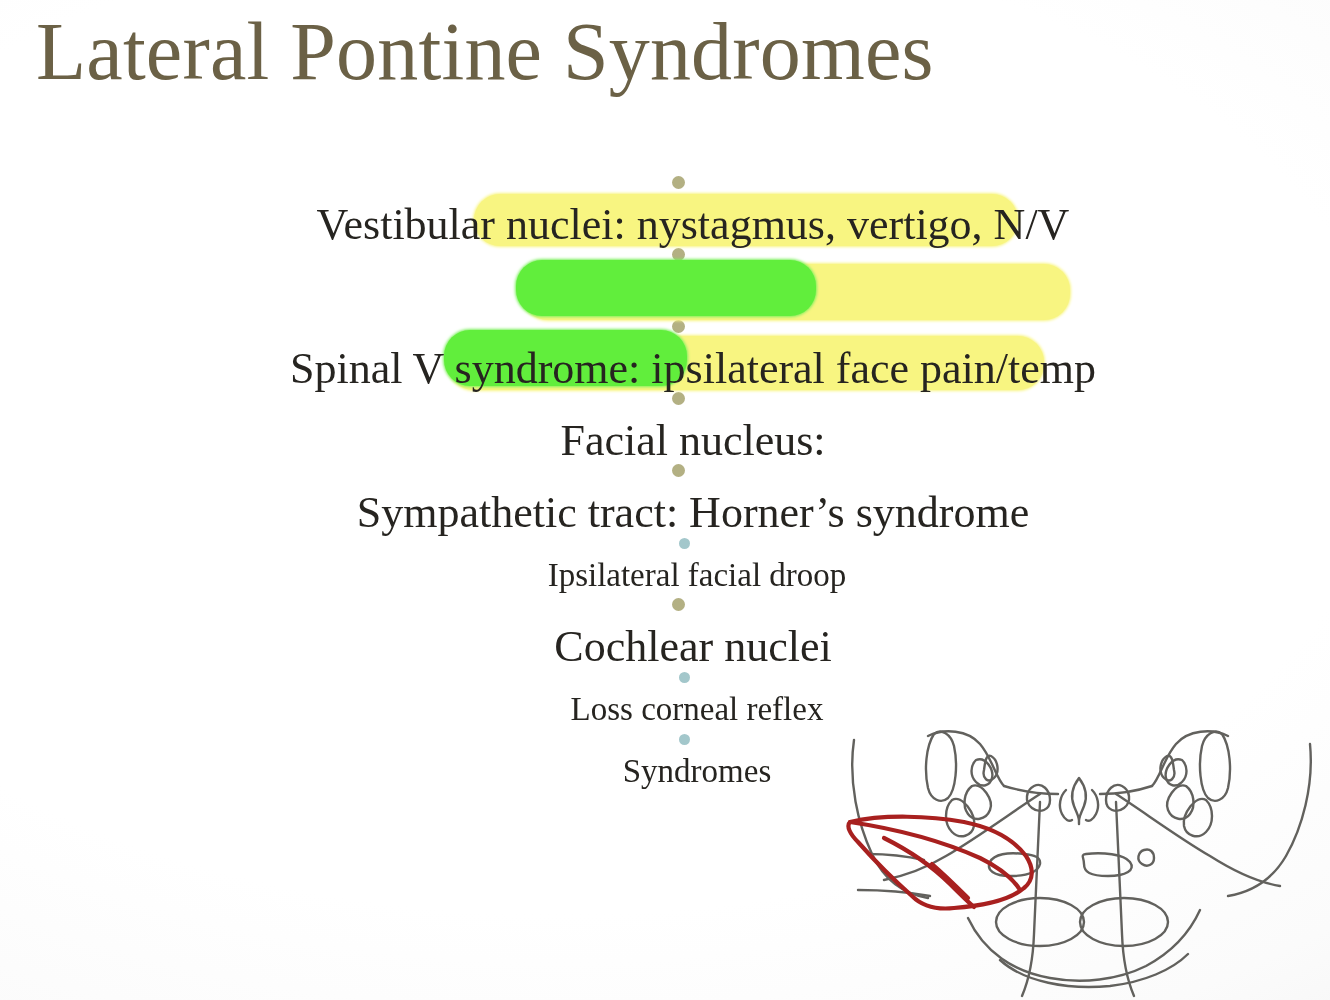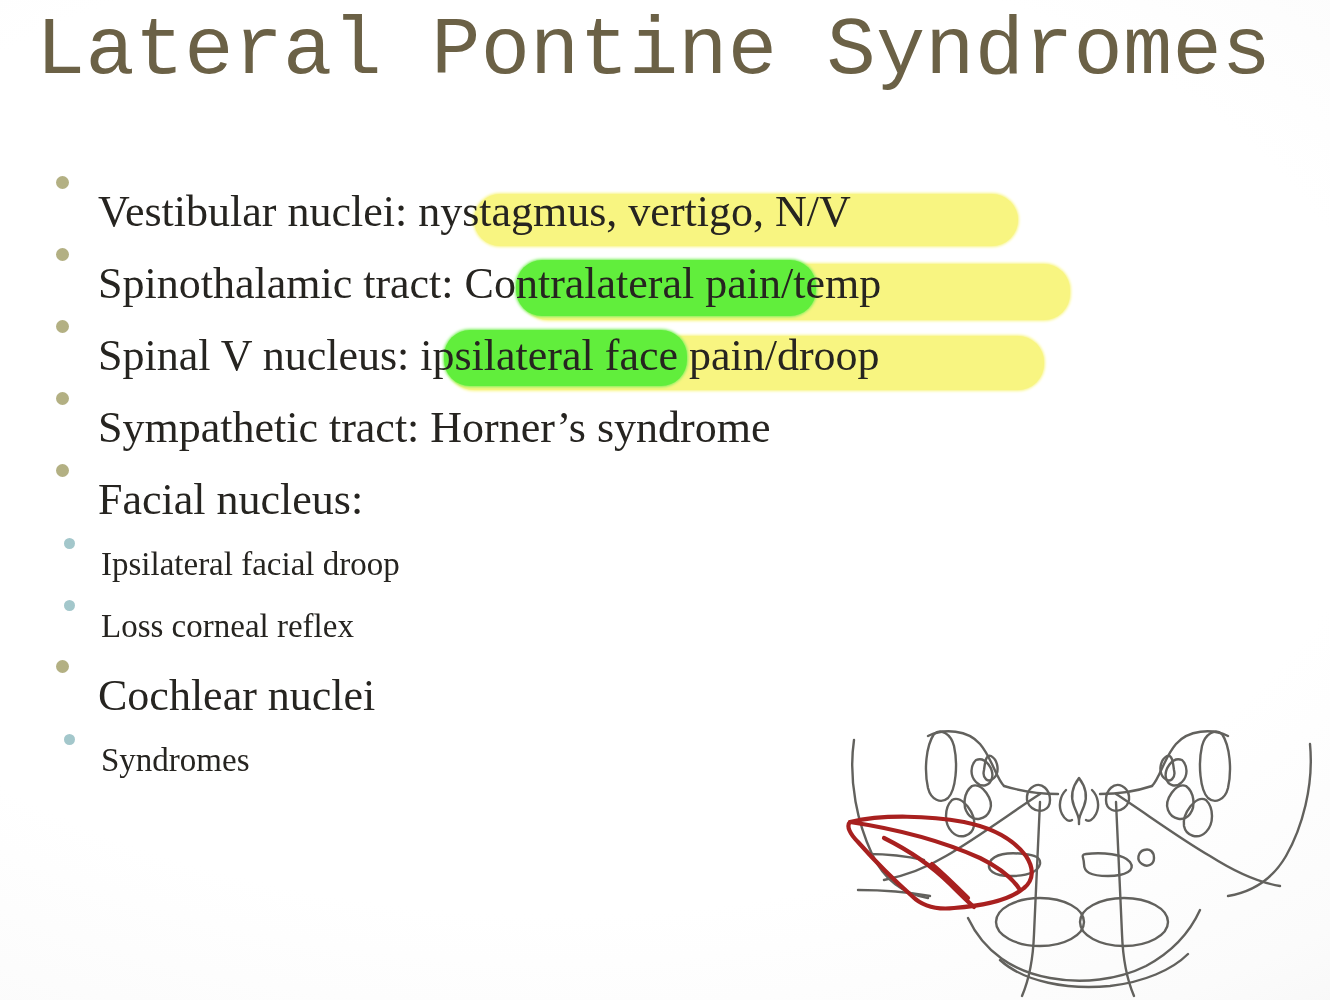--- a/index.html
+++ b/index.html
@@ -22,40 +22,41 @@
       radial-gradient(ellipse 120% 95% at 42% 42%, #ffffff 0%, #ffffff 52%, #fbfbfb 72%, #f2f2f2 92%, #ececec 100%);
     overflow: hidden;
   }
 
   
   .title {
     position: absolute;
     left: 36px;
     top: 8px;
     width: 1200px;
-    font-family: Liberation Mono, monospace;
+    font-family: Liberation Serif, serif;
     font-size: 82px;
     line-height: 1.08;
     color: #6b6146;
     letter-spacing: 0.2px;
     white-space: nowrap;
   }
 
   
   .body-list {
     position: absolute;
     left: 0;
     top: 186px;
     width: 1330px;
   }
   .row {
     position: relative;
     display: flex;
-    align-items: flex-start;
+    align-items: center;
     color: #262420;
+    flex-direction: column;
   }
   .row.lvl1 {
     padding-left: 56px;
     height: 72px;
     font-size: 44px;
   }
   .row.lvl2 {
     padding-left: 44px;
     height: 62px;
     font-size: 33px;
@@ -127,53 +128,52 @@
     <div class="row lvl1">
       <span class="hl yellow" style="left:474px; top:8px; width:544px; height:52px;"></span>
       <span class="bullet"></span>
       <span class="rowtext">Vestibular nuclei: nystagmus, vertigo, N/V</span>
     </div>
 
     <div class="row lvl1">
       <span class="hl yellow" style="left:522px; top:6px; width:548px; height:56px;"></span>
       <span class="hl green" style="left:516px; top:2px; width:300px; height:56px;"></span>
       <span class="bullet"></span>
-      <span class="rowtext">Spinothalamic tract: Contralateral pain/temp</span>
     </div>
 
     <div class="row lvl1">
       <span class="hl yellow" style="left:448px; top:6px; width:596px; height:54px;"></span>
       <span class="hl green" style="left:444px; top:0px; width:243px; height:56px;"></span>
       <span class="bullet"></span>
-      <span class="rowtext">Spinal V nucleus: ipsilateral face pain/droop</span>
+      <span class="rowtext">Spinal V syndrome: ipsilateral face pain/temp</span>
+    </div>
+
+    <div class="row lvl1">
+      <span class="bullet"></span>
+      <span class="rowtext">Facial nucleus:</span>
     </div>
 
     <div class="row lvl1">
       <span class="bullet"></span>
       <span class="rowtext">Sympathetic tract: Horner’s syndrome</span>
     </div>
 
-    <div class="row lvl1">
-      <span class="bullet"></span>
-      <span class="rowtext">Facial nucleus:</span>
-    </div>
-
     <div class="row lvl2">
       <span class="bullet"></span>
       <span class="rowtext">Ipsilateral facial droop</span>
     </div>
 
+    <div class="row lvl1">
+      <span class="bullet"></span>
+      <span class="rowtext">Cochlear nuclei</span>
+    </div>
+
     <div class="row lvl2">
       <span class="bullet"></span>
       <span class="rowtext">Loss corneal reflex</span>
-    </div>
-
-    <div class="row lvl1">
-      <span class="bullet"></span>
-      <span class="rowtext">Cochlear nuclei</span>
     </div>
 
     <div class="row lvl2">
       <span class="bullet"></span>
       <span class="rowtext">Syndromes</span>
     </div>
 
 
   </div>
 

